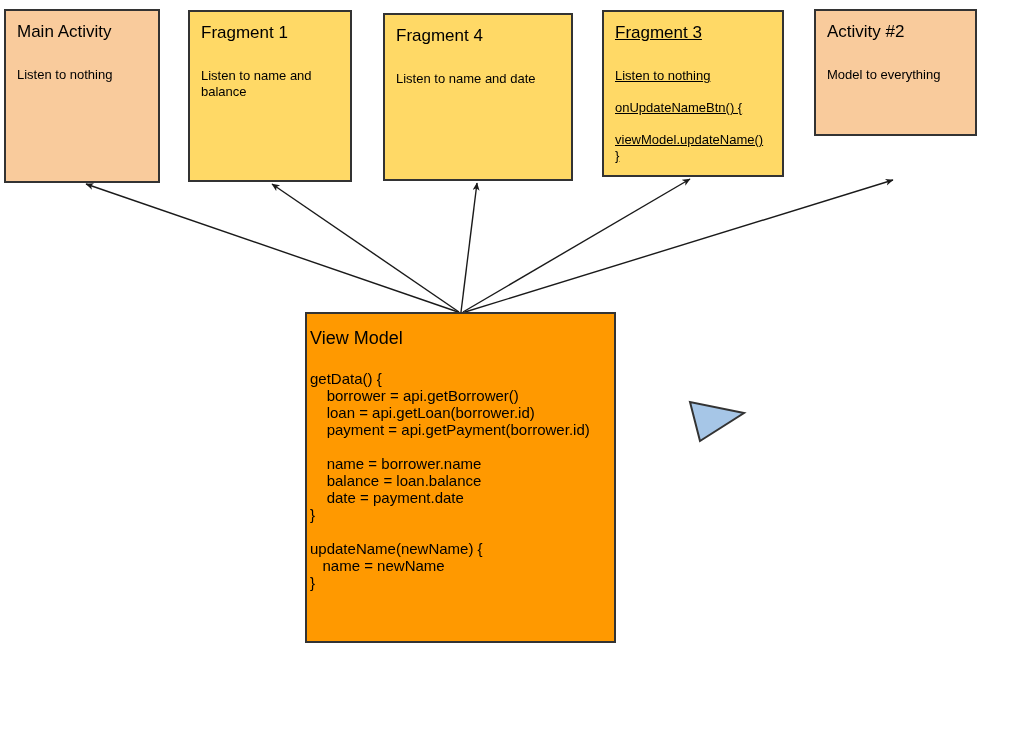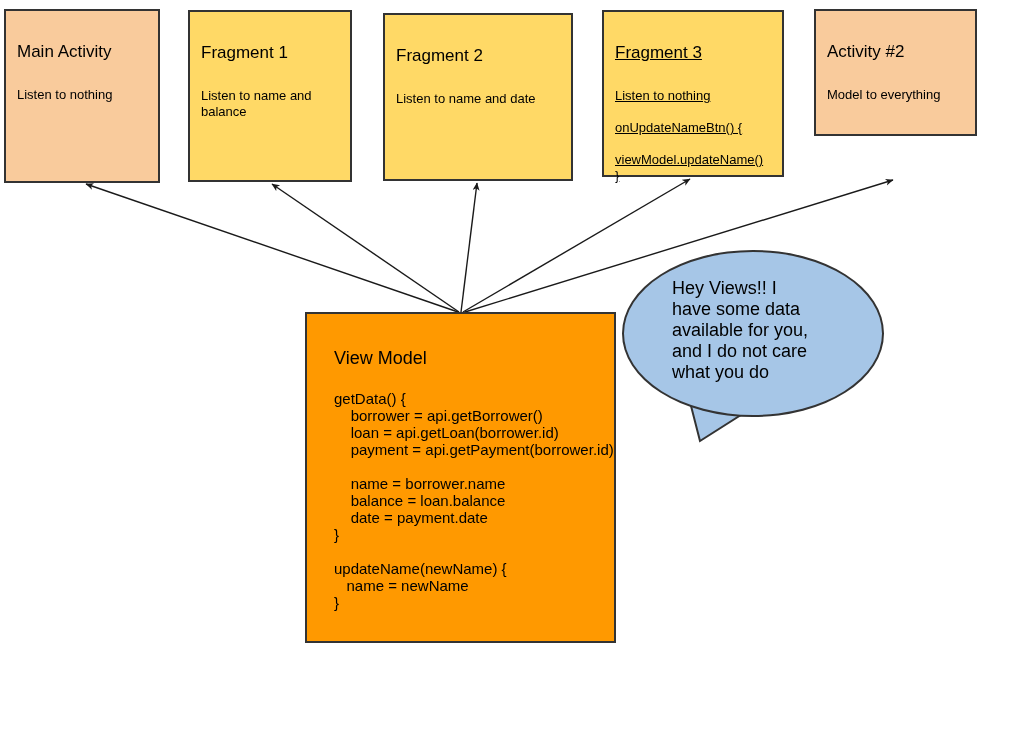--- a/index.html
+++ b/index.html
@@ -2,34 +2,34 @@
 <html style="--activity-fill: #F9CB9C; --fragment-fill: #FFD966; --view-model-fill: #FF9900; --data-model-fill: #FFFF00; --bubble-fill: #A6C6E7; --border: #333333; --arrow: #1a1a1a;"><head>
 <meta charset="utf-8">
 <style>
   html,body{margin:0;padding:0;background:#fff;}
   .canvas{
     position:relative;width:1024px;height:742px;background:#fff;overflow:hidden;
     font-family:"Liberation Sans",sans-serif;color:#000;
   }
   .overlay{position:absolute;left:0;top:0;z-index:1;pointer-events:none;}
   .box{position:absolute;z-index:2;box-sizing:border-box;border:2px solid var(--border,#333);padding:10px 11px;}
-  .box .title{font-size:17px;line-height:22px;margin-bottom:24px;white-space:pre-line;margin-top:20px;}
+  .box .title{font-size:17px;line-height:22px;margin-bottom:24px;white-space:pre-line;}
   .box .body{font-size:13px;line-height:16px;white-space:pre-line;}
   .activity-fill{background:var(--activity-fill,#F9CB9C);}
   .fragment-fill{background:var(--fragment-fill,#FFD966);}
 
   .main-activity{left:4px;top:9px;width:156px;height:174px;}
   .fragment1{left:188px;top:10px;width:164px;height:172px;}
   .fragment2{left:383px;top:13px;width:190px;height:168px;}
   .fragment3{left:602px;top:10px;width:182px;height:167px;text-decoration:underline;}
   .activity2{left:814px;top:9px;width:163px;height:127px;}
 
   .view-model{
     left:305px;top:312px;width:311px;height:331px;
-    background:var(--view-model-fill,#FF9900);padding:12px 27px;
+    background:var(--view-model-fill,#FF9900);padding:12px 3px;
   }
   .view-model .title{font-size:18px;line-height:24px;margin-bottom:20px;}
   .view-model .code{font-size:15px;line-height:17px;white-space:pre;}
   .data-model{
     left:305px;top:643px;width:311px;height:85px;
     background:var(--data-model-fill,#FFFF00);padding:12px 11px;
   }
   .data-model .title{font-size:18px;line-height:24px;margin-bottom:0;}
 
   .bubble{
@@ -71,21 +71,21 @@
     <div class="body">Listen to nothing</div>
   </div>
 
   <div class="box fragment-fill fragment1">
     <div class="title">Fragment 1</div>
     <div class="body">Listen to name and
 balance</div>
   </div>
 
   <div class="box fragment-fill fragment2">
-    <div class="title">Fragment 2</div>
+    <div class="title">Fragment 4</div>
     <div class="body">Listen to name and date</div>
   </div>
 
   <div class="box fragment-fill fragment3">
     <div class="title">Fragment 3</div>
     <div class="body">Listen to nothing
 
 onUpdateNameBtn() {
 
 viewModel.updateName()
@@ -108,21 +108,14 @@
     balance = loan.balance
     date = payment.date
 }
 
 updateName(newName) {
    name = newName
 }</div>
   </div>
 
 
-  <div class="bubble">
-    <div class="bubble-text">Hey Views!! I
-have some data
-available for you,
-and I do not care
-what you do</div>
-  </div>
 
 </div>
 
 </body></html>

